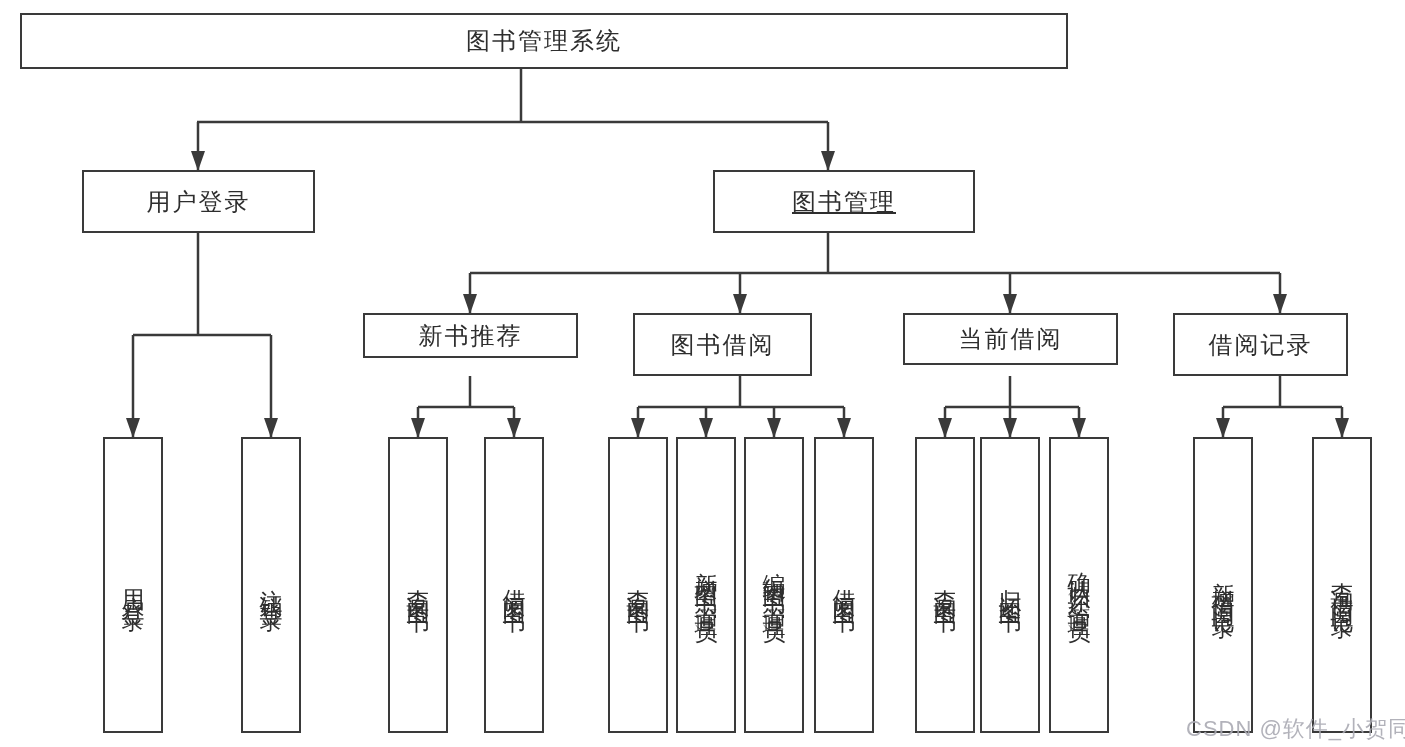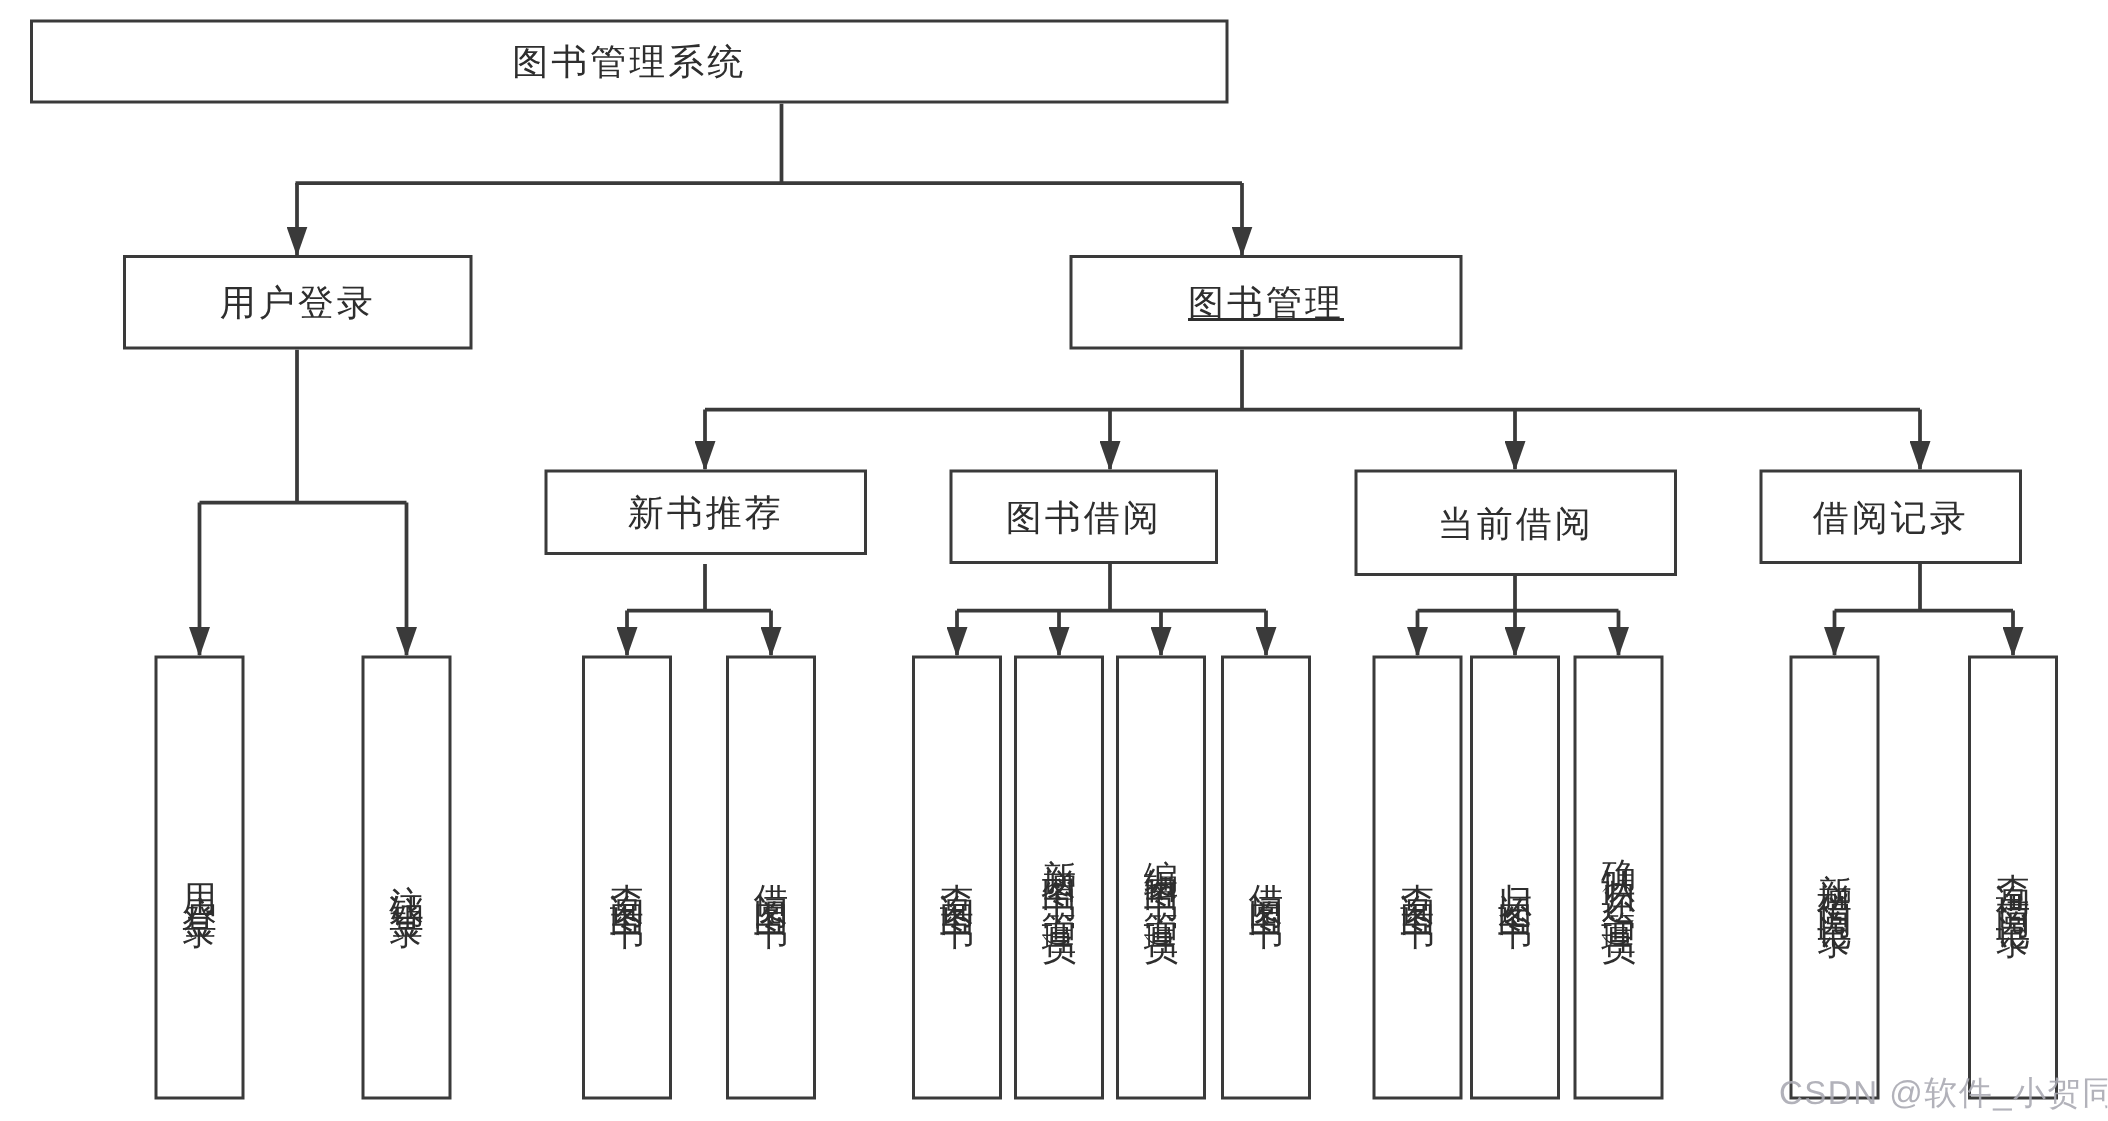--- a/index.html
+++ b/index.html
@@ -108,38 +108,38 @@
       <path d="M1010,407 V437" marker-end="url(#arrow)"></path>
       <path d="M1079,407 V437" marker-end="url(#arrow)"></path>
 
       <path d="M1280,376 V407"></path>
       <path d="M1223,407 H1342"></path>
       <path d="M1223,407 V437" marker-end="url(#arrow)"></path>
       <path d="M1342,407 V437" marker-end="url(#arrow)"></path>
     </g>
   </svg>
 
-  <div class="node hnode" style="left:20px; top:13px; width:799px; height:56px;">
+  <div class="node hnode" style="left:20px; top:13px; width:1048px; height:56px;">
     <span>图书管理系统</span>
   </div>
 
   <div class="node hnode" style="left:82px; top:170px; width:233px; height:63px;">
     <span>用户登录</span>
   </div>
   <div class="node hnode" style="left:713px; top:170px; width:262px; height:63px;text-decoration:underline;">
     <span>图书管理</span>
   </div>
 
-  <div class="node hnode" style="left:363px; top:313px; width:215px; height:57px;">
+  <div class="node hnode" style="left:363px; top:313px; width:215px; height:45px;">
     <span>新书推荐</span>
   </div>
   <div class="node hnode" style="left:633px; top:313px; width:179px; height:63px;">
     <span>图书借阅</span>
   </div>
-  <div class="node hnode" style="left:903px; top:313px; width:215px; height:71px;">
+  <div class="node hnode" style="left:903px; top:313px; width:215px; height:52px;">
     <span>当前借阅</span>
   </div>
   <div class="node hnode" style="left:1173px; top:313px; width:175px; height:63px;">
     <span>借阅记录</span>
   </div>
 
   <div class="node leaf" style="left:103px;">
     <span class="vtext">用户登录</span>
   </div>
   <div class="node leaf" style="left:241px;">

